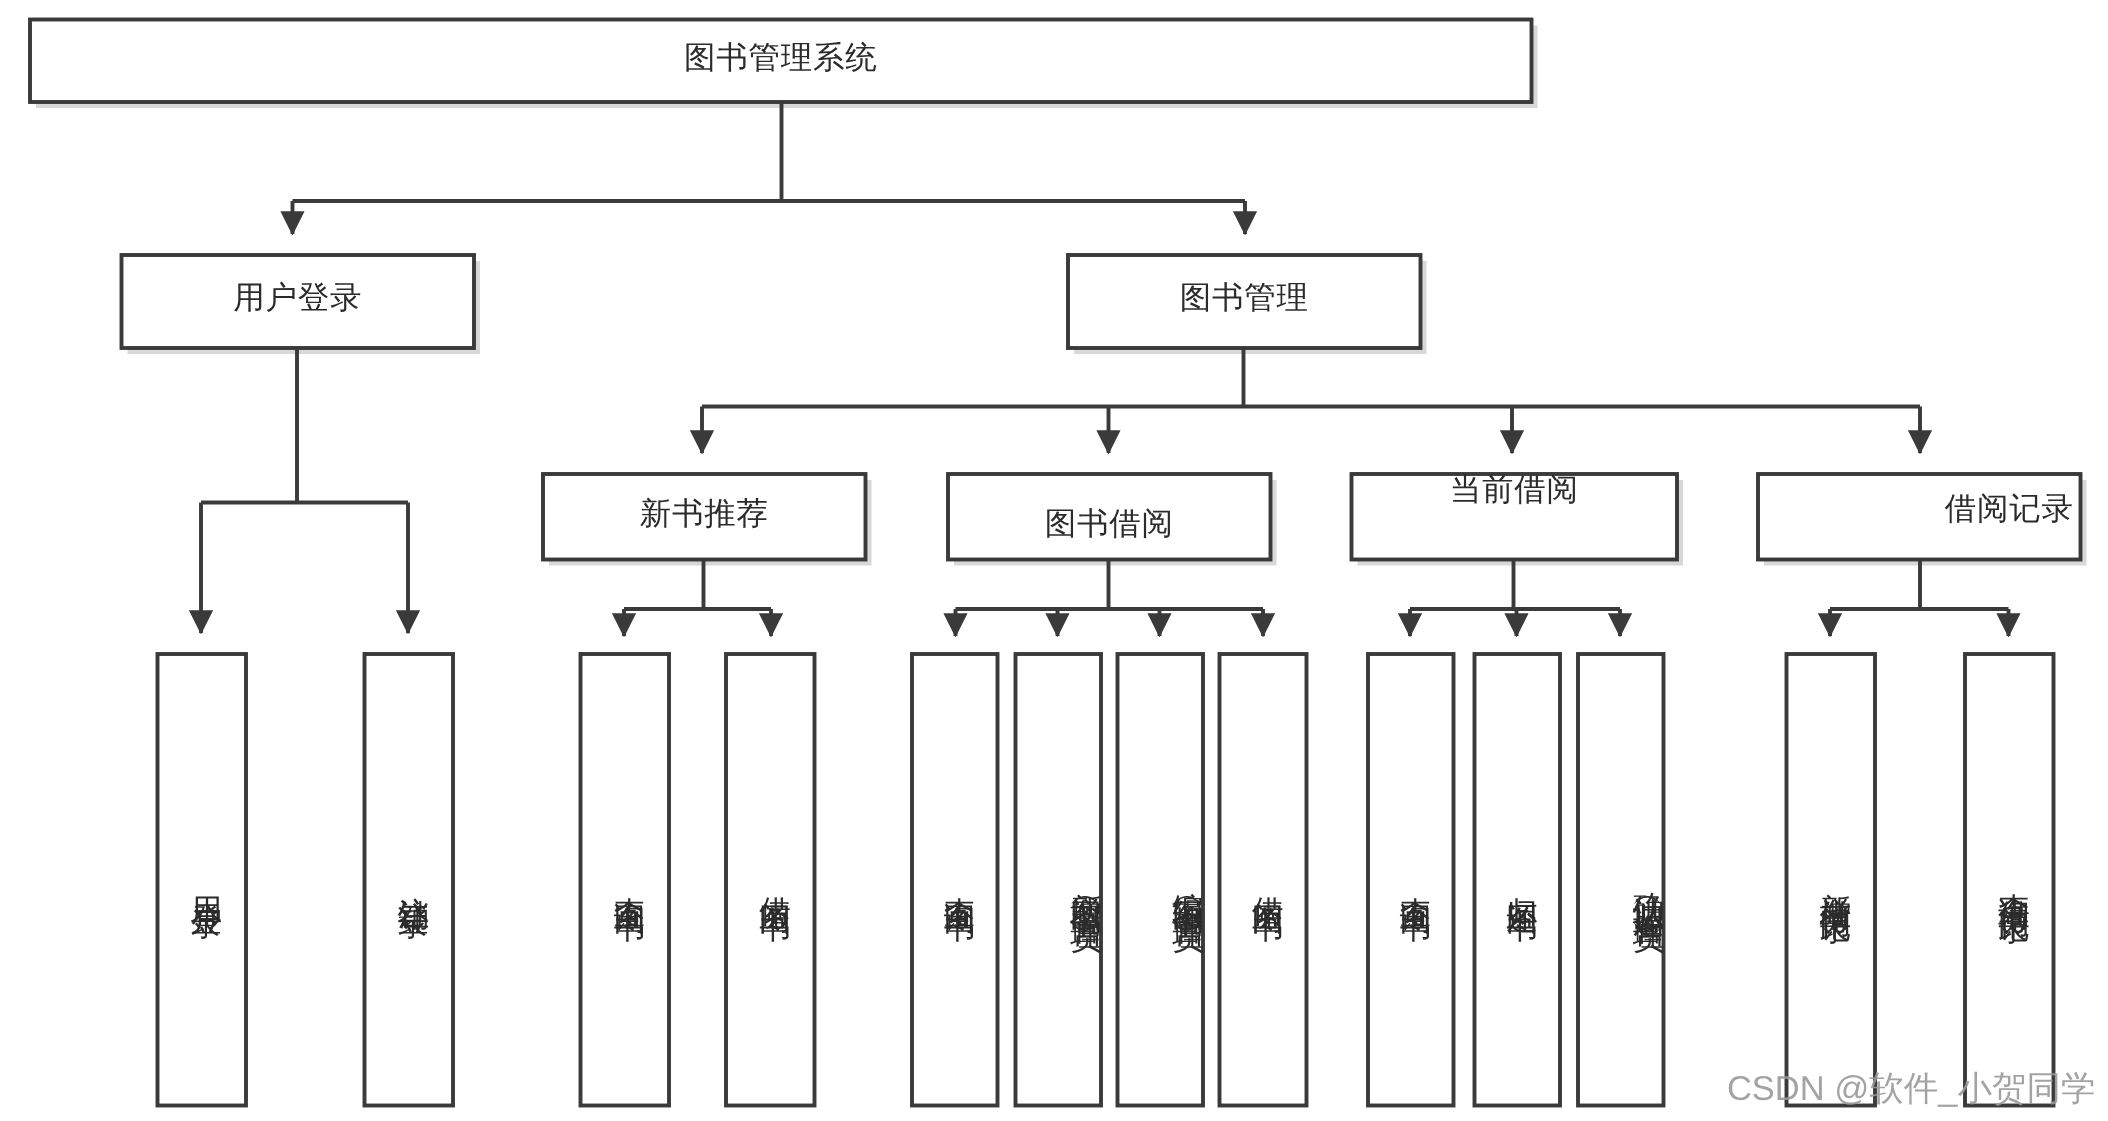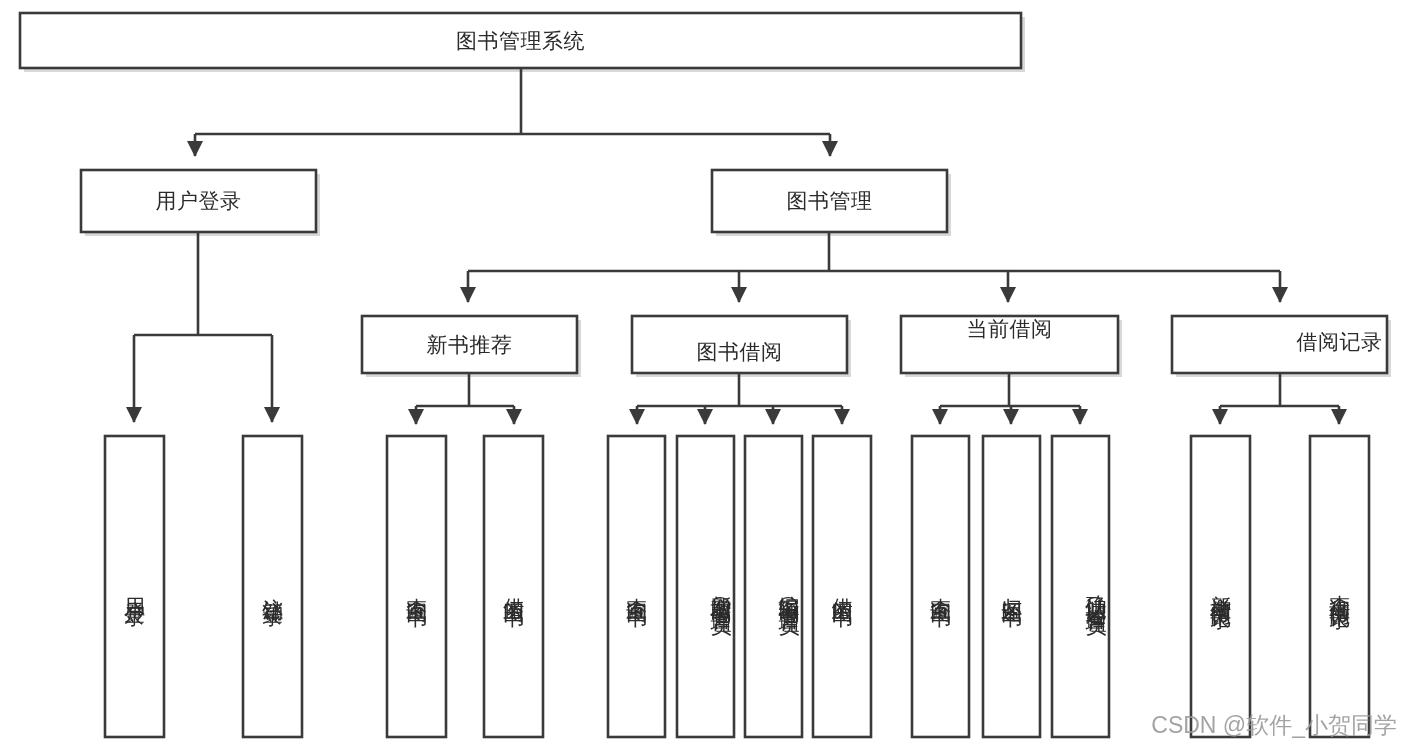--- a/index.html
+++ b/index.html
@@ -41,21 +41,21 @@
     stroke-width: 2.6;
     fill: none;
     stroke-linecap: butt;
   }
   .node-label {
     position: absolute;
     display: flex;
     align-items: center;
     justify-content: center;
     color: #2b2b2b;
-    font-family: Liberation Sans, sans-serif;
+    font-family: Liberation Mono, monospace;
     letter-spacing: 0.5px;
     box-sizing: border-box;
     pointer-events: none;
     text-align: center;
   }
   .node-label.horiz {
     font-size: 21px;
     line-height: 1.1;
     writing-mode: horizontal-tb;
   }

